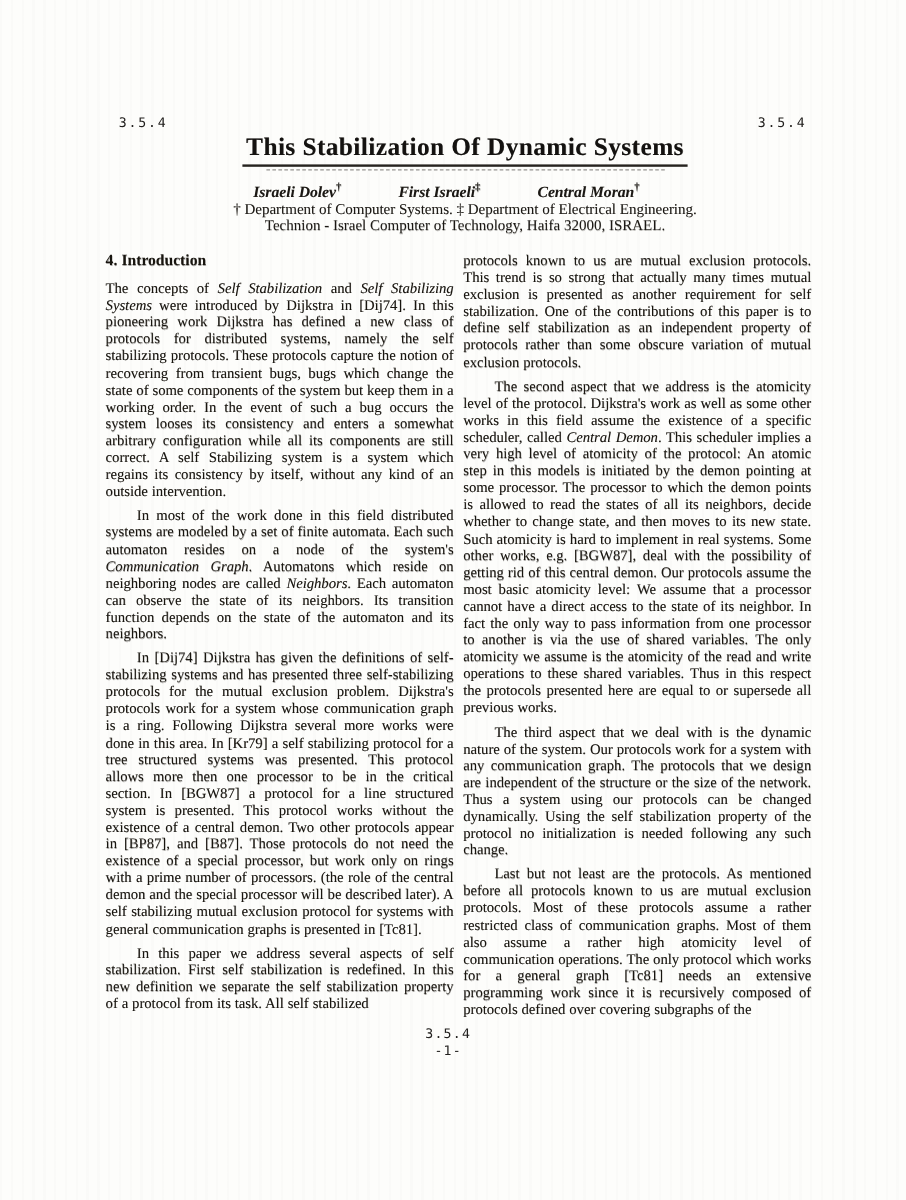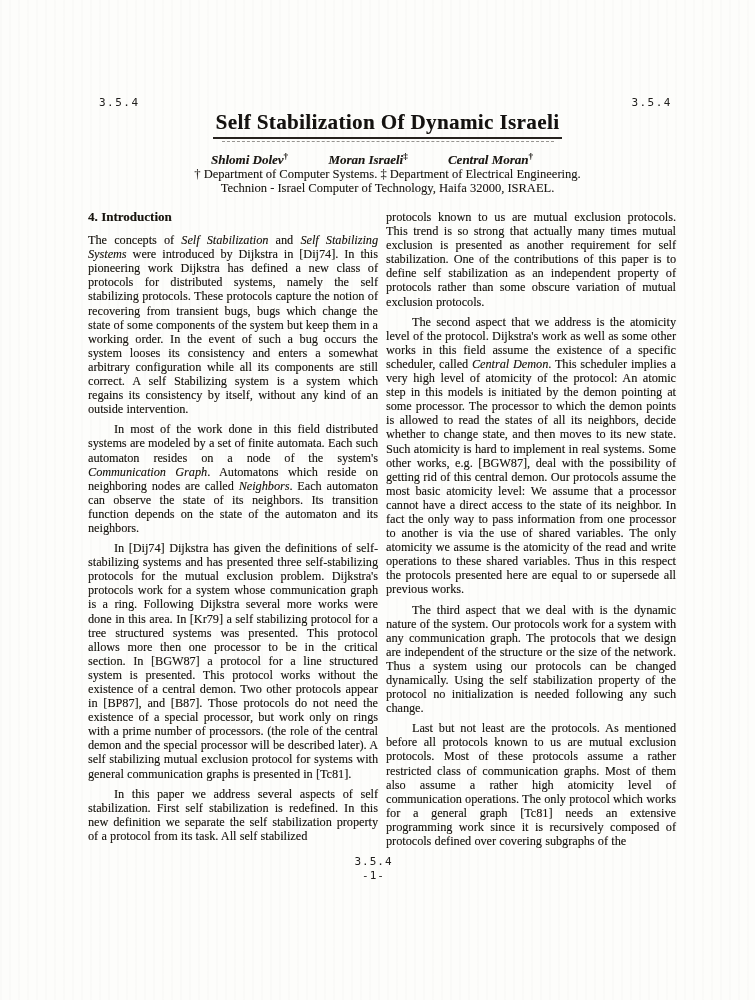--- a/index.html
+++ b/index.html
@@ -136,27 +136,27 @@
 </style>
 </head>
 <body>
 
 <div class="page">
 
   <div class="corner-mark corner-left">3.5.4</div>
   <div class="corner-mark corner-right">3.5.4</div>
 
   <div class="title-block">
-    <h1 class="paper-title">Self Stabilization Of Dynamic Israeli</h1>
+    <h1 class="paper-title">This Stabilization Of Dynamic Systems</h1>
     <div class="title-underline-2"></div>
   </div>
 
   <div class="authors-row">
-    <span class="author"><span>Shlomi Dolev</span><sup>†</sup></span>
-    <span class="author"><span>Moran Israeli</span><sup>‡</sup></span>
+    <span class="author"><span>Israeli Dolev</span><sup>†</sup></span>
+    <span class="author"><span>First Israeli</span><sup>‡</sup></span>
     <span class="author"><span>Central Moran</span><sup>†</sup></span>
   </div>
 
   <div class="affil-line affil-1">† Department of Computer Systems. ‡ Department of Electrical Engineering.</div>
   <div class="affil-line affil-2">Technion - Israel Computer of Technology, Haifa 32000, ISRAEL.</div>
 
   <div class="body-area">
     <div class="text-col">
       <h2 class="section-heading">4. Introduction</h2>
       <div>

